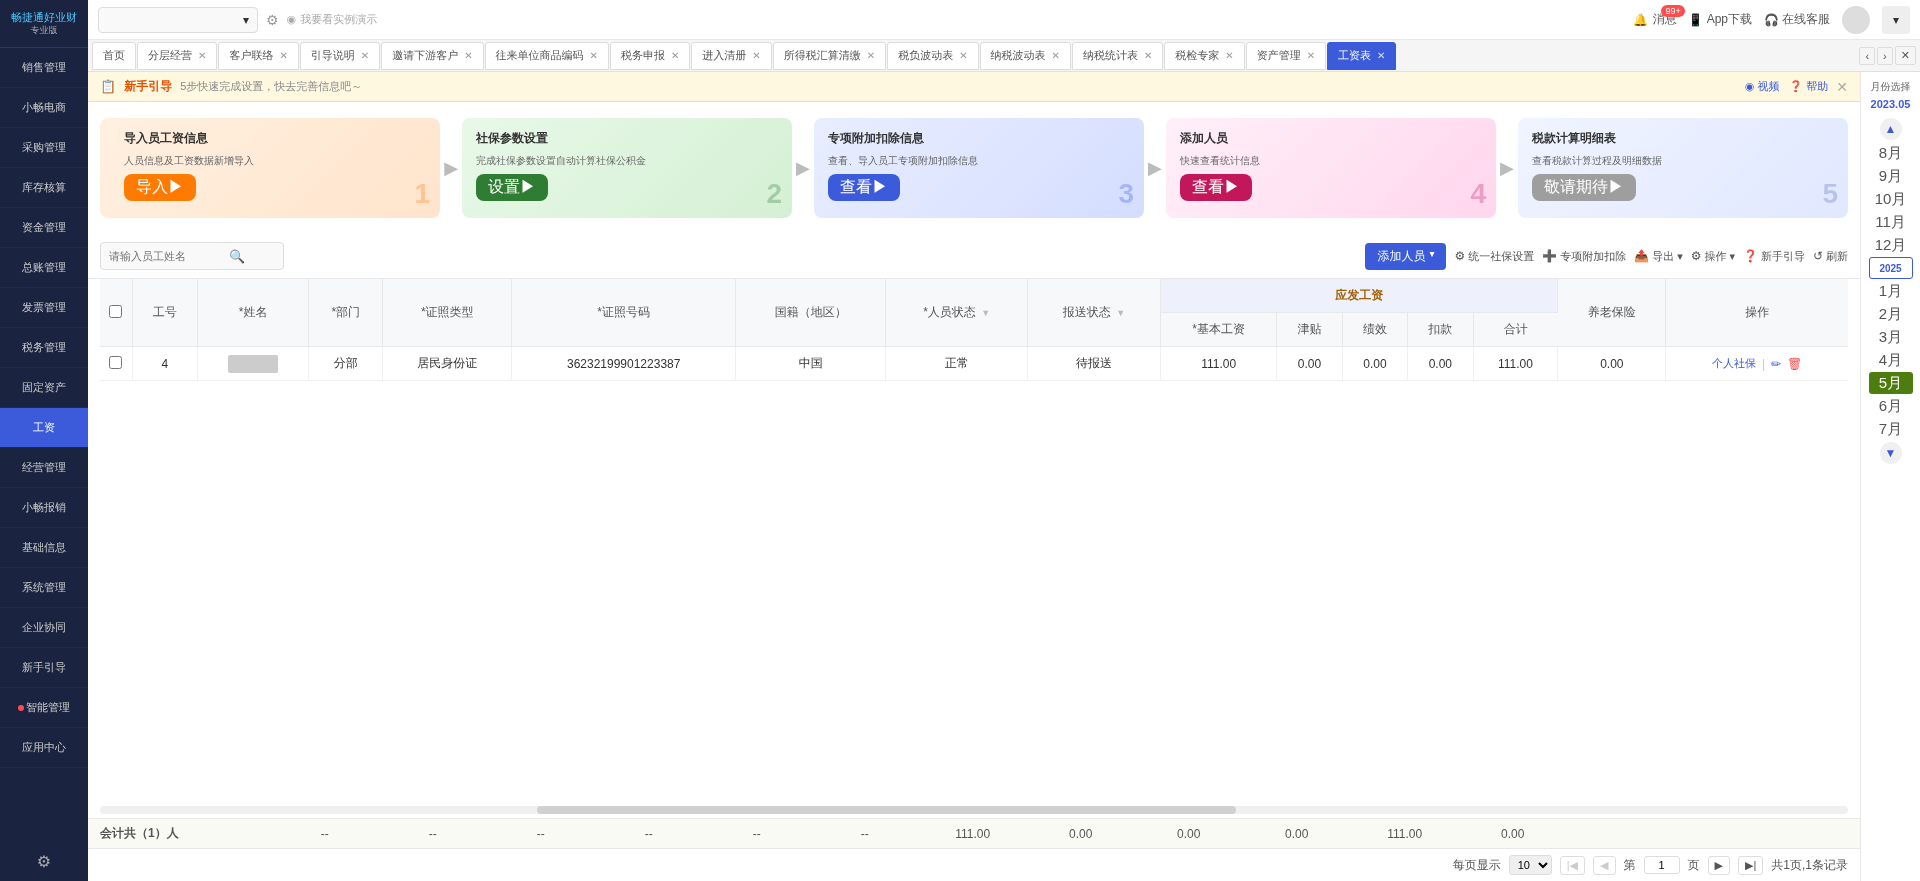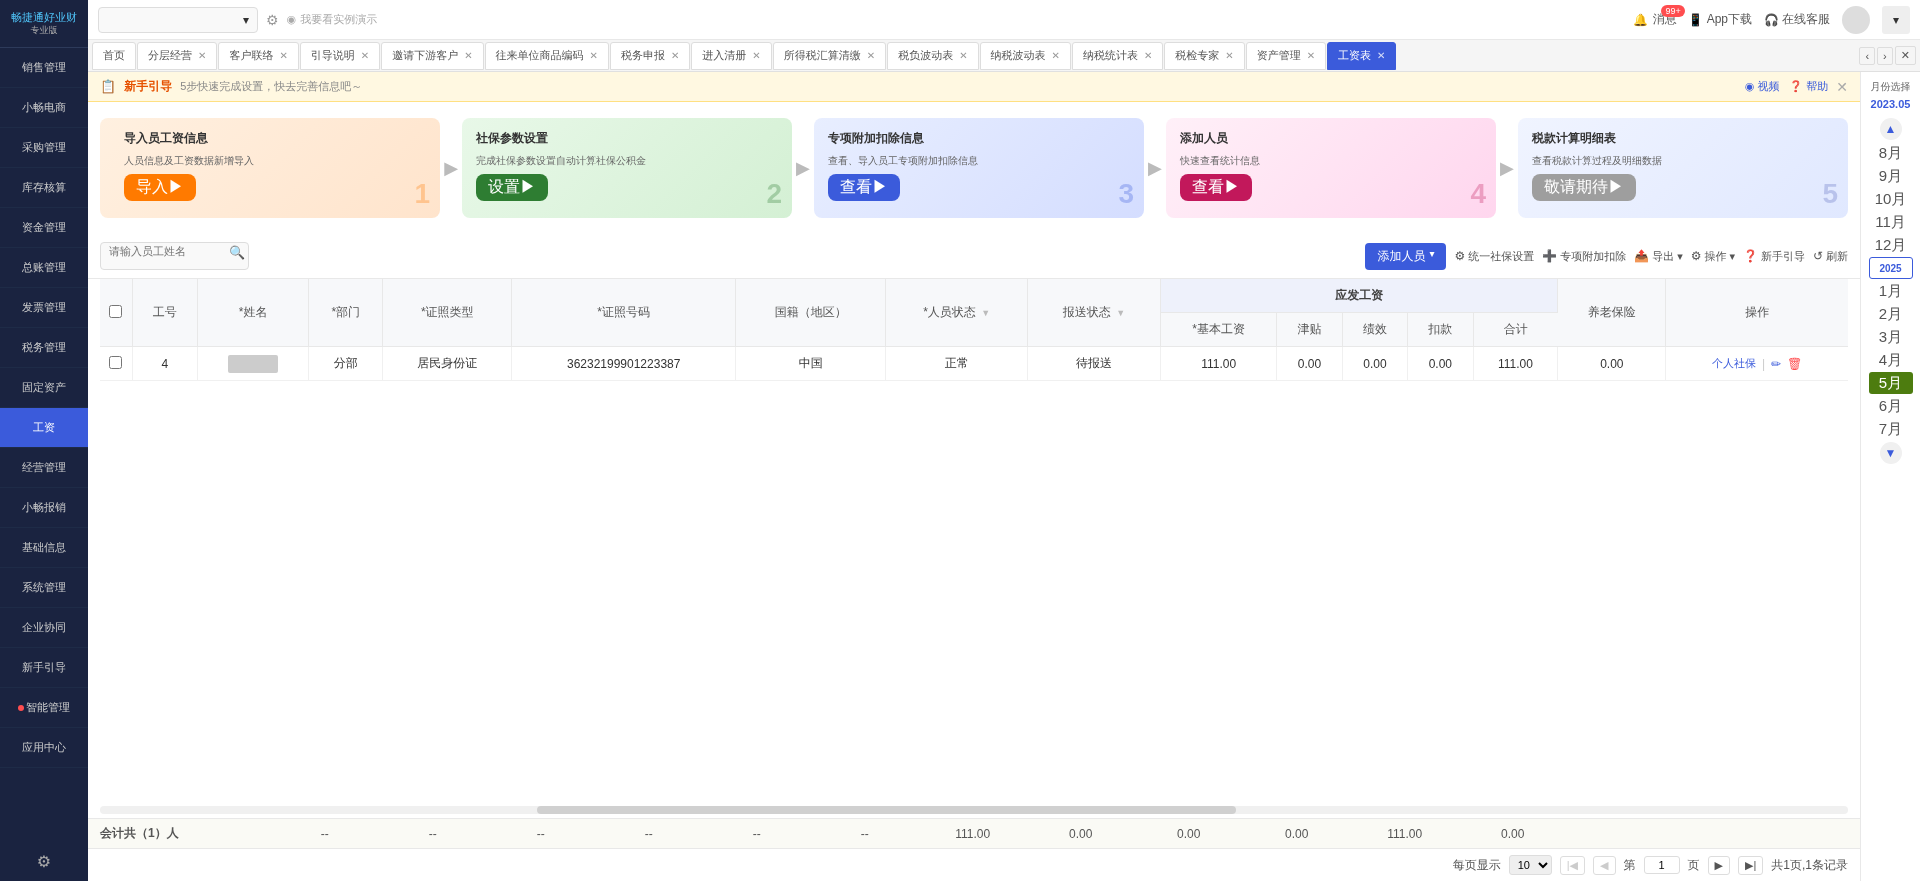--- a/index.html
+++ b/index.html
@@ -88,36 +88,36 @@
     .step-btn { display: inline-flex; align-items: center; justify-content: center; padding: 3px 12px; border-radius: 8px; font-size: 16px; cursor: pointer; border: none; width: fit-content; }
     .step-btn-1 { background: #ff7a00; color: #fff; }
     .step-btn-2 { background: #2e7d32; color: #fff; }
     .step-btn-3 { background: #3b5bdb; color: #fff; }
     .step-btn-4 { background: #c2185b; color: #fff; }
     .step-btn-5 { background: #9e9e9e; color: #fff; }
     .step-arrow { color: #bbb; font-size: 18px; padding: 0 4px; flex-shrink: 0; }
 
     
     .toolbar { padding: 8px 12px; display: flex; align-items: center; gap: 8px; background: #fff; border-bottom: 1px solid #e8e8e8; flex-shrink: 0; }
-    .toolbar-search { display: flex; align-items: flex-start; border: 1px solid #ddd; border-radius: 4px; padding: 2px 8px; width: 149px; height: 28px; background: #f9f9f9; }
+    .toolbar-search { display: flex; align-items: center; border: 1px solid #ddd; border-radius: 4px; padding: 2px 8px; width: 184px; height: 28px; background: #f9f9f9; }
     .toolbar-search input { border: none; background: transparent; outline: none; font-size: 11px; width: 100%; }
     .toolbar-search-icon { color: #999; font-size: 13px; cursor: pointer; }
     .toolbar-spacer { flex: 1; }
     .btn-add { background: #3b5bdb; color: #fff; border: none; padding: 5px 12px; border-radius: 4px; cursor: pointer; font-size: 12px; display: flex; gap: 4px; }
     .btn-add-arrow { font-size: 10px; }
     .toolbar-actions { display: flex; align-items: center; gap: 8px; }
     .toolbar-action { display: flex; align-items: center; gap: 3px; color: #555; cursor: pointer; font-size: 11px; }
     .toolbar-action-icon { font-size: 12px; }
 
     
     .table-wrapper { flex: 1; overflow: auto; padding: 0 12px; }
     table { width: 100%; border-collapse: collapse; font-size: 12px; }
     thead th { background: #f7f8fa; padding: 8px 6px; text-align: center; border-bottom: 1px solid #e8e8e8; border-right: 1px solid #e8e8e8; color: #555; font-weight: normal; white-space: nowrap; position: sticky; top: 0; z-index: 1; }
     thead th:last-child { border-right: none; }
-    thead .th-group { background: #eef1fb; color: #404040; font-weight: bold; }
+    thead .th-group { background: #eef1fb; color: #a16207; font-weight: bold; }
     tbody td { padding: 8px 6px; text-align: center; border-bottom: 1px solid #f0f0f0; border-right: 1px solid #f0f0f0; color: #333; }
     tbody td:last-child { border-right: none; }
     .checkbox-cell { width: 32px; }
     input[type="checkbox"] { width: 13px; height: 13px; cursor: pointer; }
     .col-action { display: flex; align-items: center; gap: 6px; justify-content: center; }
     .col-action a { color: #3b5bdb; text-decoration: none; font-size: 11px; cursor: pointer; }
     .col-action span { color: #ccc; }
     .blurred-text { background: #ccc; color: transparent; border-radius: 2px; user-select: none; }
     .sort-icon { display: inline-block; color: #bbb; font-size: 9px; margin-left: 2px; vertical-align: middle; }
 

